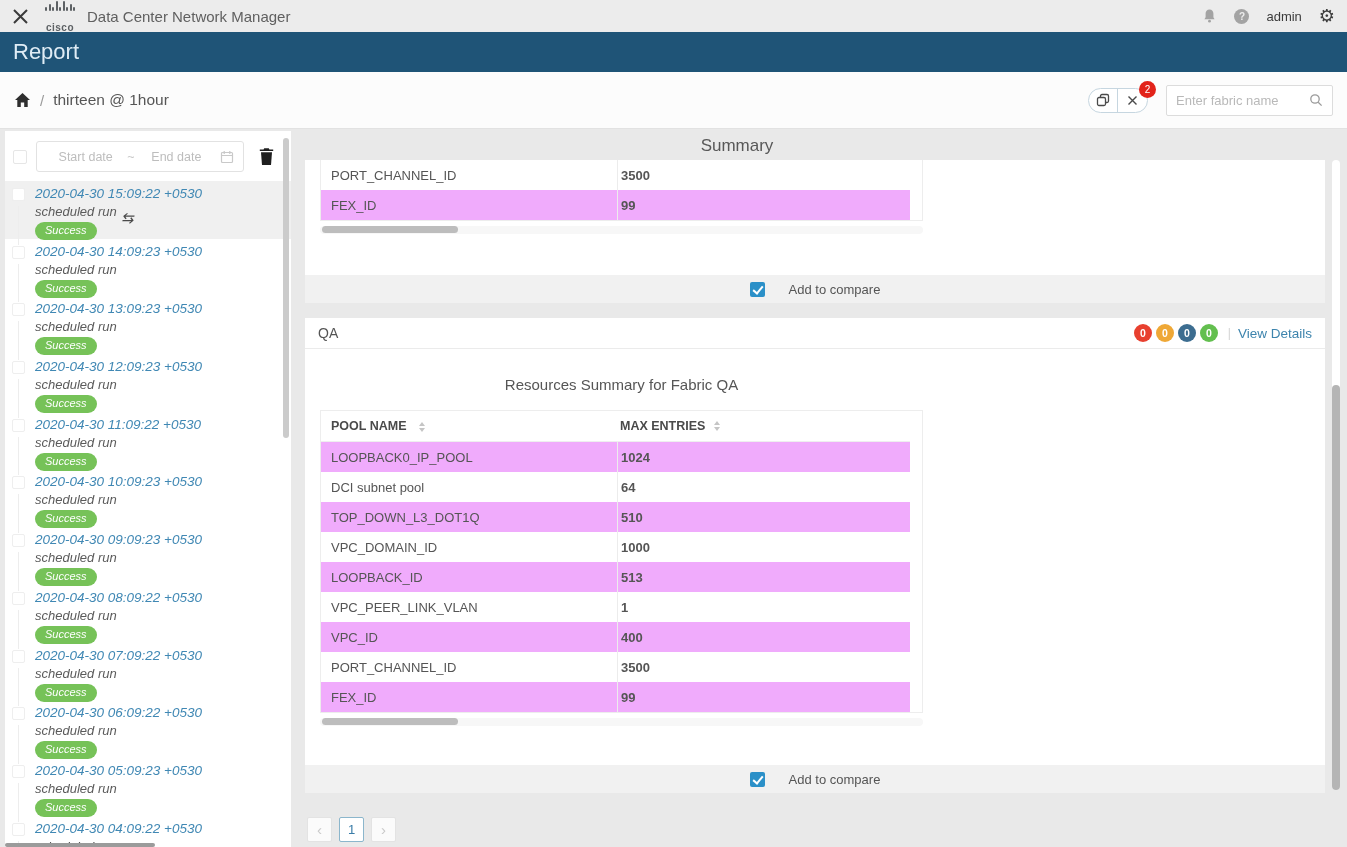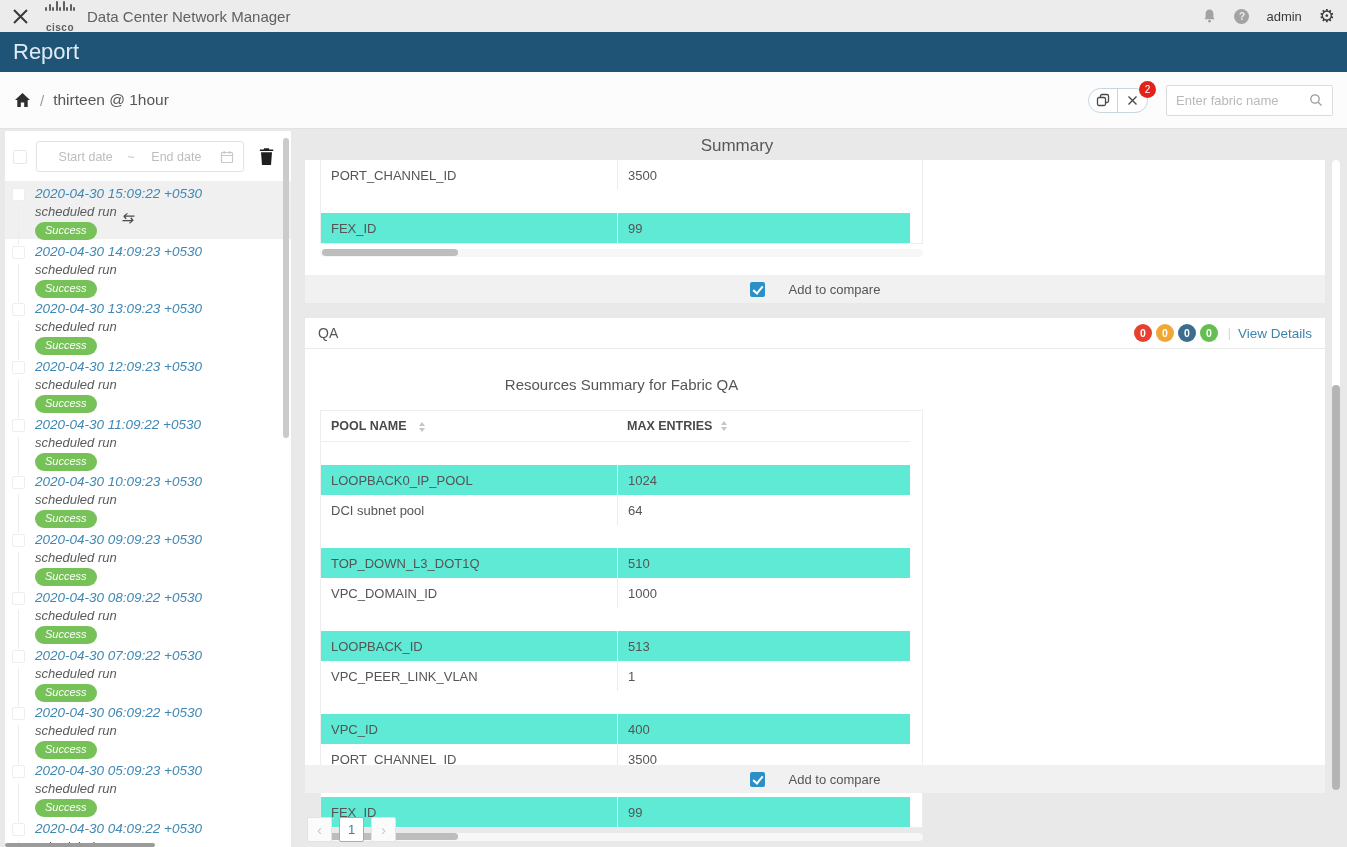--- a/index.html
+++ b/index.html
@@ -71,23 +71,23 @@
   .card { position:absolute; left:6px; right:22px; background:#fff; }
   .card-top { top:32px; height:143px; overflow:hidden; }
   .card-qa { top:190px; height:475px; }
 
   .mini-wrap { margin-left:15px; width:603px; }
   .res-table { width:603px; border:1px solid #ededed; padding-right:12px; background:#fff; }
   .card-top .res-table { border-top:none; }
   .t-head { display:flex; height:31px; align-items:center; font-weight:bold; font-size:12.5px; color:#4a4a4a;
             border-bottom:1px solid #efefef; }
   .t-row { display:flex; height:30px; align-items:center; font-size:13px; color:#555; }
-  .t-row.stripe { background:#5eead4;margin-top:23px; }
+  .t-row.stripe { background:#f0abfc; }
   .c1 { width:296px; padding-left:10px; }
-  .c2 { flex:1; padding-left:10px; border-left:1px solid #ececec; align-self:stretch; display:flex; align-items:center; }
+  .c2 { flex:1; padding-left:3px; border-left:1px solid #ececec; align-self:stretch; display:flex; align-items:center;font-weight:bold; }
   .t-head .c2 { border-left:none; }
   .sort { display:inline-flex; flex-direction:column; margin-left:9px; gap:2px; }
   .sort .up { width:0; height:0; border-left:3.5px solid transparent; border-right:3.5px solid transparent; border-bottom:4px solid #c5c5c5; }
   .sort .dn { width:0; height:0; border-left:3.5px solid transparent; border-right:3.5px solid transparent; border-top:4px solid #c5c5c5; }
   .h-scroll { width:603px; height:8px; margin-top:5px; background:#f7f7f7; border-radius:4px; position:relative; }
   .h-thumb { position:absolute; left:2px; top:0; width:136px; height:7px; background:#bdbdbd; border-radius:4px; }
 
   .card-footer { position:absolute; left:0; right:0; bottom:0; height:28px; background:#f1f1f1;
                  display:flex; align-items:center; justify-content:center; gap:24px; }
   .check { width:15px; height:15px; background:#2b90c8; border-radius:2px; position:relative; cursor:pointer; }

